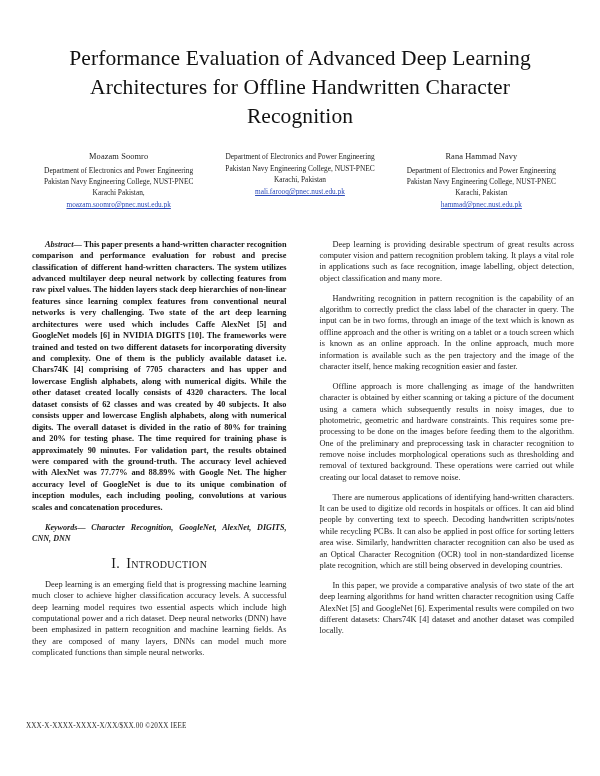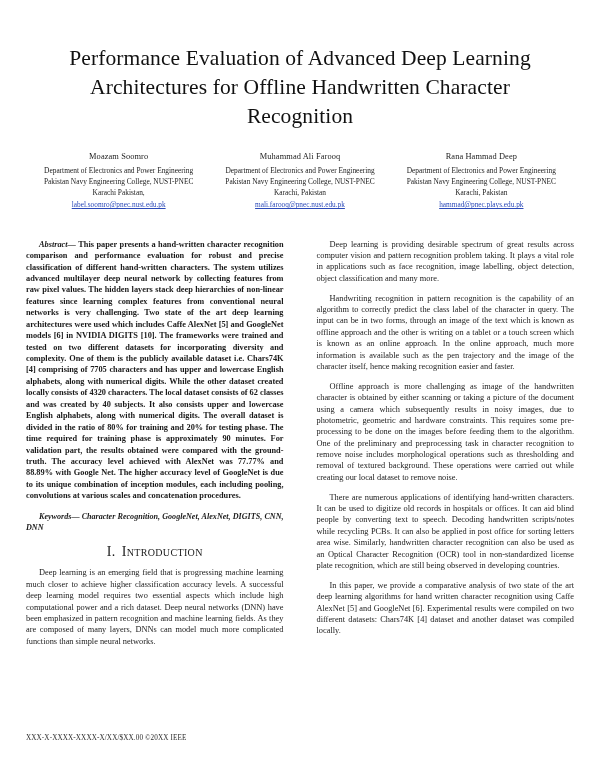--- a/index.html
+++ b/index.html
@@ -60,20 +60,21 @@
     margin-top: 1px;
     color: #2b49b8;
     text-decoration: underline;
     font-size: 7.3px;
   }
   
   .columns {
     display: flex;
     gap: 33px;
     margin-top: 28px;
+    margin-left: 6px;
   }
   .col {
     flex: 1 1 0;
     min-width: 0;
   }
   p.body {
     margin: 0 0 8.5px 0;
     font-size: 8.35px;
     line-height: 1.365;
     text-align: justify;
@@ -107,57 +108,56 @@
     font-weight: normal;
     font-variant: small-caps;
     letter-spacing: 0.35px;
     margin: 0 0 7px 0;
   }
   h2.section .num { margin-right: 6px; }
   
   .footer {
     position: absolute;
     left: 26px;
-    bottom: 34px;
+    bottom: 46px;
     font-size: 7.2px;
     letter-spacing: 0.1px;
     color: #2a2a2a;
   }
 </style>
 </head>
 <body>
 
 <div class="page">
 
   <h1 class="title">Performance Evaluation of Advanced Deep Learning Architectures  for Offline Handwritten Character Recognition</h1>
 
   <div class="authors">
 
     <div class="author">
       <span class="aname">Moazam Soomro</span>
       <span class="aline">Department of Electronics and Power Engineering</span>
       <span class="aline">Pakistan Navy Engineering College, NUST-PNEC</span>
       <span class="aline">Karachi Pakistan,</span>
-      <span class="amail">label.soomro@pnec.nust.edu.pk</span>
+      <span class="amail">moazam.soomro@pnec.nust.edu.pk</span>
     </div>
 
     <div class="author">
-      <span class="aname">Muhammad Ali Farooq</span>
       <span class="aline">Department of Electronics and Power Engineering</span>
       <span class="aline">Pakistan Navy Engineering College, NUST-PNEC</span>
       <span class="aline">Karachi, Pakistan</span>
       <span class="amail">mali.farooq@pnec.nust.edu.pk</span>
     </div>
 
     <div class="author">
-      <span class="aname">Rana Hammad Deep</span>
+      <span class="aname">Rana Hammad Navy</span>
       <span class="aline">Department of Electronics and Power Engineering</span>
       <span class="aline">Pakistan Navy Engineering College, NUST-PNEC</span>
       <span class="aline">Karachi, Pakistan</span>
-      <span class="amail">hammad@pnec.plays.edu.pk</span>
+      <span class="amail">hammad@pnec.nust.edu.pk</span>
     </div>
 
   </div>
 
   <div class="columns">
 
     <div class="col">
 
       <p class="abstract"><span class="lead">Abstract—</span><span> This paper presents a hand-written character recognition comparison and performance evaluation for robust and precise classification of different hand-written characters. The system utilizes advanced multilayer deep neural network by collecting features from raw pixel values. The hidden layers stack deep hierarchies of non-linear features since learning complex features from conventional neural networks is very challenging. Two state of the art deep learning architectures were used which includes Caffe AlexNet [5] and GoogleNet models [6] in NVIDIA DIGITS [10]. The frameworks were trained and tested on two different datasets for incorporating diversity and complexity. One of them is the publicly available dataset i.e. Chars74K [4] comprising of 7705 characters and has upper and lowercase English alphabets, along with numerical digits.  While the other dataset created locally consists of 4320 characters. The local dataset consists of 62 classes and was created by 40 subjects. It also consists upper and lowercase English alphabets, along with numerical digits. The overall dataset is divided in the ratio of 80% for training and 20% for testing phase. The time required for training phase is approximately 90 minutes. For validation part, the results obtained were compared with the ground-truth. The accuracy level achieved with AlexNet was 77.77% and 88.89% with Google Net. The higher accuracy level of GoogleNet is due to its unique combination of inception modules, each including pooling, convolutions at various scales and concatenation procedures.</span></p>
 

